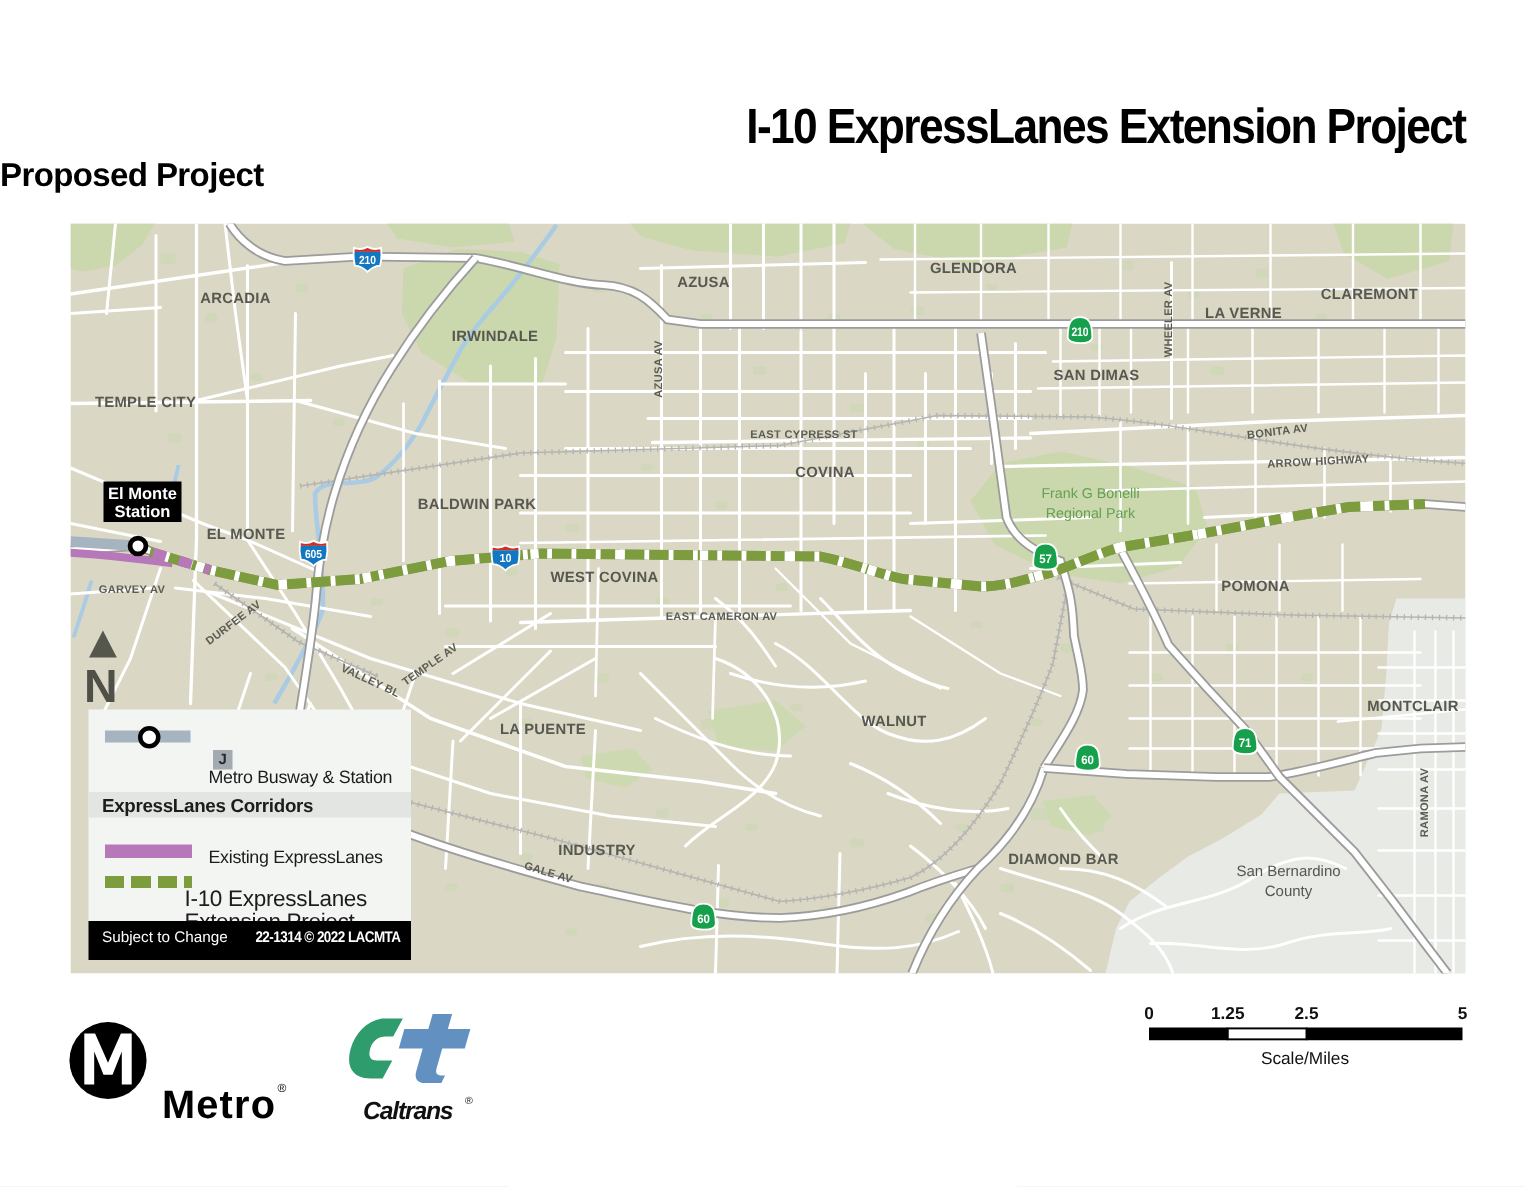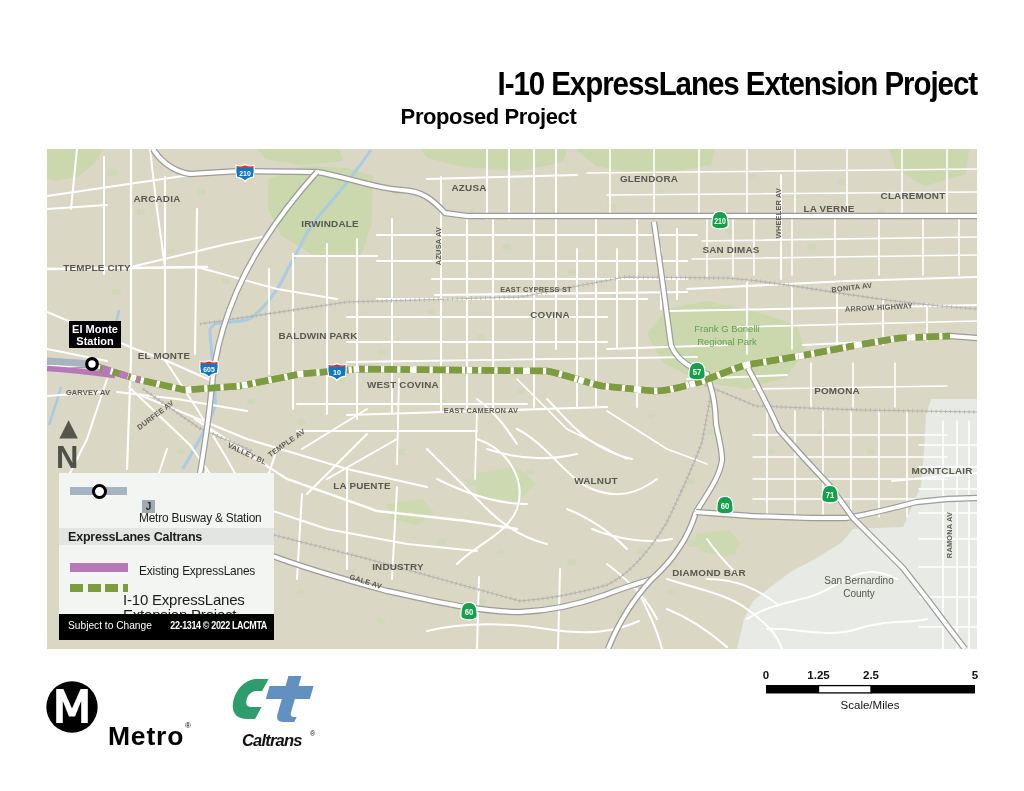--- a/index.html
+++ b/index.html
@@ -2,21 +2,21 @@
 <html><head><meta charset="utf-8">
 <style>
 html,body{margin:0;padding:0;background:#fff;width:1024px;height:791px;overflow:hidden;}
 body{font-family:"Liberation Sans",sans-serif;position:relative;}
 .abs{position:absolute;}
 </style></head>
 <body>
 
 <div class="abs" style="left:0;top:65px;width:977px;text-align:right;font-weight:bold;font-size:33px;letter-spacing:-1.2px;color:#000;transform:scaleX(0.895);transform-origin:100% 50%;">I-10 ExpressLanes Extension Project</div>
 
-<div class="abs" style="left:0;top:104px;width:977px;text-align:center;font-weight:bold;font-size:22px;letter-spacing:-0.4px;color:#000;">Proposed Project</div>
+<div class="abs" style="left:0;top:104px;width:977px;text-align:left;font-weight:bold;font-size:22px;letter-spacing:-0.4px;color:#000;">Proposed Project</div>
 
 <svg class="abs" style="left:47px;top:149px;" width="930" height="500" viewBox="0 0 930 500">
 
 <rect x="0" y="0" width="930" height="500" fill="#dad7c5"></rect>
 
 <polygon points="884,250 879,266 877,302 874,337 868,351 856,378 806,380 794,394 768,410 745,422 726,436 706,452 697,470 690,500 930,500 930,250" fill="#e7eae5"></polygon>
 
 <polygon points="0,0 56,0 48,14 30,28 8,32 0,30" fill="#cbd7ad"></polygon>
 
 <polygon points="222,30 258,17 300,19 326,27 324,76 314,108 266,106 234,86 221,60" fill="#cbd7ad"></polygon>
@@ -444,21 +444,21 @@
 <div class="abs" style="left:70px;top:487px;width:57px;height:8px;background:#a6b3c0;"></div>
 
 <div class="abs" style="left:92px;top:484px;width:9px;height:9px;background:#fff;border:3.2px solid #000;border-radius:50%;"></div>
 
 <div class="abs" style="left:139px;top:511px;font-size:11.9px;color:#1c1c1c;letter-spacing:-0.2px;text-align:right;">Metro Busway &amp; Station</div>
 
 <div class="abs" style="left:142px;top:500px;width:13px;height:13px;background:#a2abb2;color:#27292b;font-size:10px;font-weight:bold;text-align:center;line-height:13px;">J</div>
 
 <div class="abs" style="left:59px;top:528px;width:215px;height:17px;background:#e2e5e1;"></div>
 
-<div class="abs" style="left:68px;top:530px;font-size:12.5px;font-weight:bold;color:#1c1c1c;letter-spacing:-0.2px;">ExpressLanes Caltrans</div>
+<div class="abs" style="left:68px;top:530px;font-size:12.5px;font-weight:bold;color:#1c1c1c;letter-spacing:-0.2px;">ExpressLanes Corridors</div>
 
 <div class="abs" style="left:70px;top:563px;width:58px;height:9px;background:#b778b9;"></div>
 
 <div class="abs" style="left:139px;top:564px;font-size:11.9px;color:#1c1c1c;letter-spacing:-0.2px;">Existing ExpressLanes</div>
 
 <div class="abs" style="left:70px;top:584px;width:58px;height:8px;background:repeating-linear-gradient(90deg,#7d9c3e 0,#7d9c3e 13px,#f3f5f2 13px,#f3f5f2 17.6px);"></div>
 
 <div class="abs" style="left:123px;top:581px;font-size:15px;color:#1c1c1c;line-height:14.5px;letter-spacing:-0.2px;margin-top:12px;">I-10 ExpressLanes<br>Extension Project</div>
 
 <div class="abs" style="left:59px;top:614px;width:215px;height:26px;background:#000;"></div>

